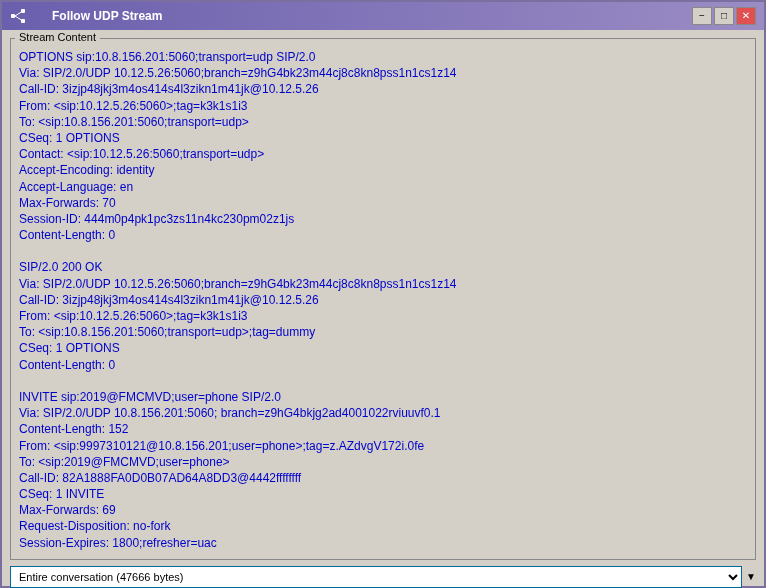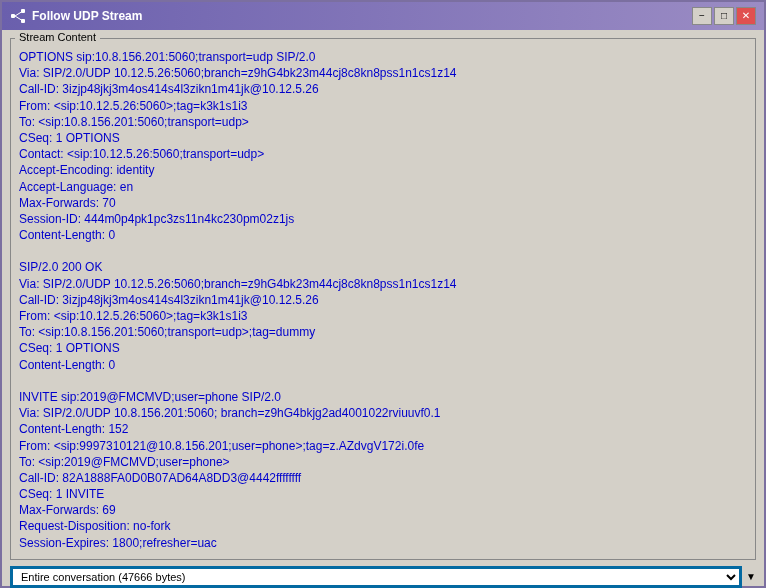--- a/index.html
+++ b/index.html
@@ -34,20 +34,21 @@
       gap: 6px;
     }
     .title-icon {
       width: 16px;
       height: 16px;
     }
     .title-text {
       color: white;
       font-size: 12px;
       font-weight: bold;
+      margin-left: 20px;
     }
     .title-buttons {
       display: flex;
       gap: 2px;
     }
     .title-btn {
       width: 20px;
       height: 18px;
       background: #d4d0c8;
       border: 1px solid #888;
@@ -76,21 +77,21 @@
     }
     .dropdown-row {
       display: flex;
       align-items: center;
       gap: 4px;
     }
     .conv-select {
       flex: 1;
       height: 22px;
       font-size: 11px;
-      border: 3px solid #0369a1;
+      border: 1px solid #0369a1;
       background: white;
       padding: 0 4px;
     }
     .button-row {
       display: flex;
       align-items: center;
       gap: 8px;
       flex-shrink: 0;
     }
     .btn {

